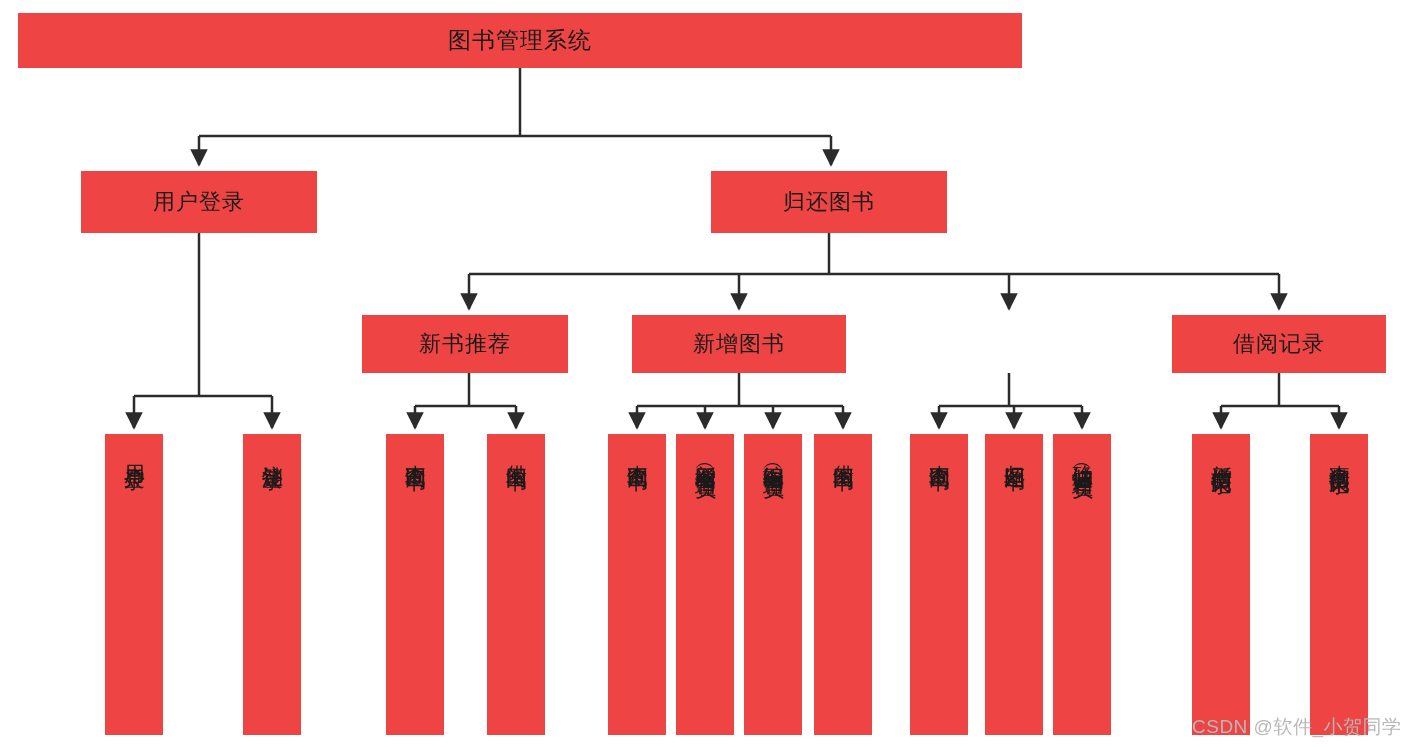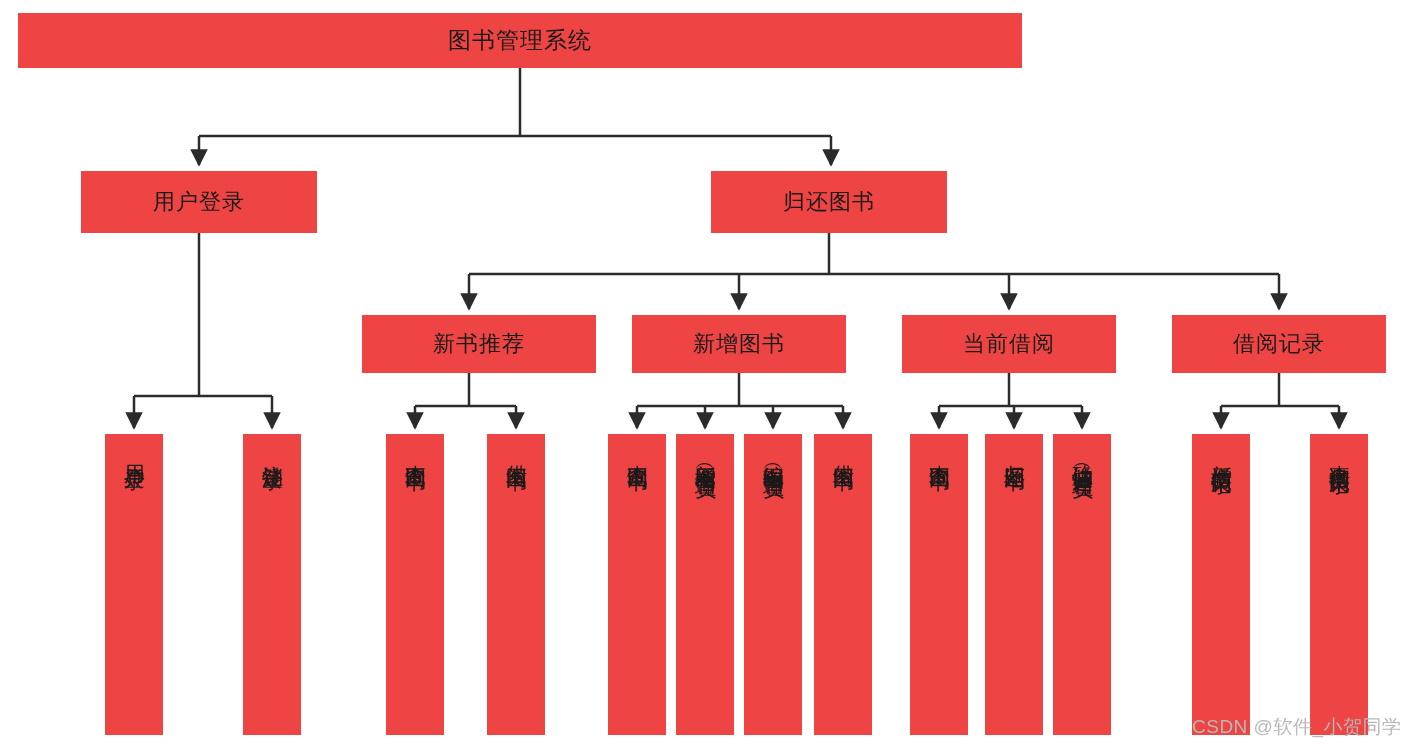--- a/index.html
+++ b/index.html
@@ -131,28 +131,25 @@
     <span>图书管理系统</span>
   </div>
 
   <div class="node horizontal" style="left:81px; top:171px; width:236px; height:62px;">
     <span>用户登录</span>
   </div>
   <div class="node horizontal" style="left:711px; top:171px; width:236px; height:62px;">
     <span>归还图书</span>
   </div>
 
-  <div class="node horizontal" style="left:362px; top:315px; width:234px; height:58px;">
+  <div class="node horizontal" style="left:362px; top:315px; width:206px; height:58px;">
     <span>新书推荐</span>
   </div>
   <div class="node horizontal" style="left:632px; top:315px; width:214px; height:58px;">
     <span>新增图书</span>
-  </div>
-  <div class="node horizontal" style="left:902px; top:315px; width:214px; height:58px;">
-    <span>当前借阅</span>
   </div>
   <div class="node horizontal" style="left:1172px; top:315px; width:214px; height:58px;text-align:center;">
     <span>借阅记录</span>
   </div>
 
   <div class="node leaf" style="left:105px; top:434px; width:58px; height:301px;">
     <span class="vlabel">用户登录</span>
   </div>
   <div class="node leaf" style="left:243px; top:434px; width:58px; height:301px;">
     <span class="vlabel">注销登录</span>

